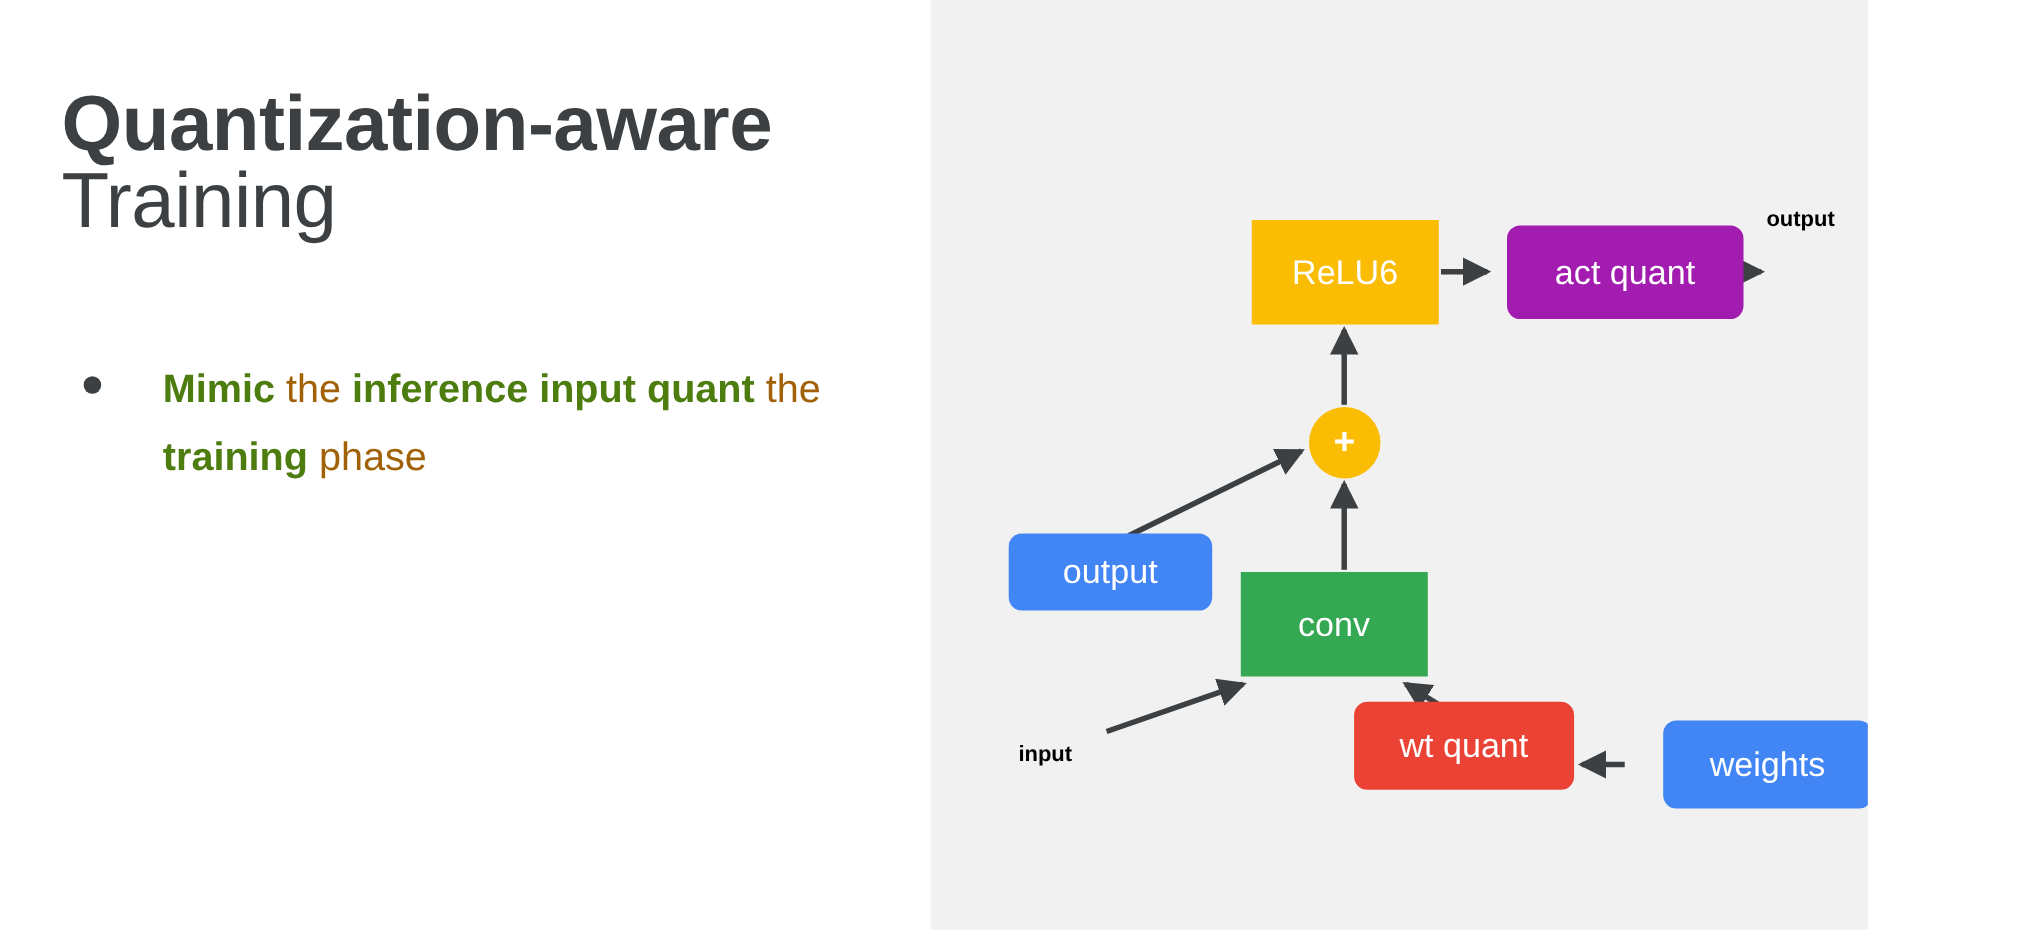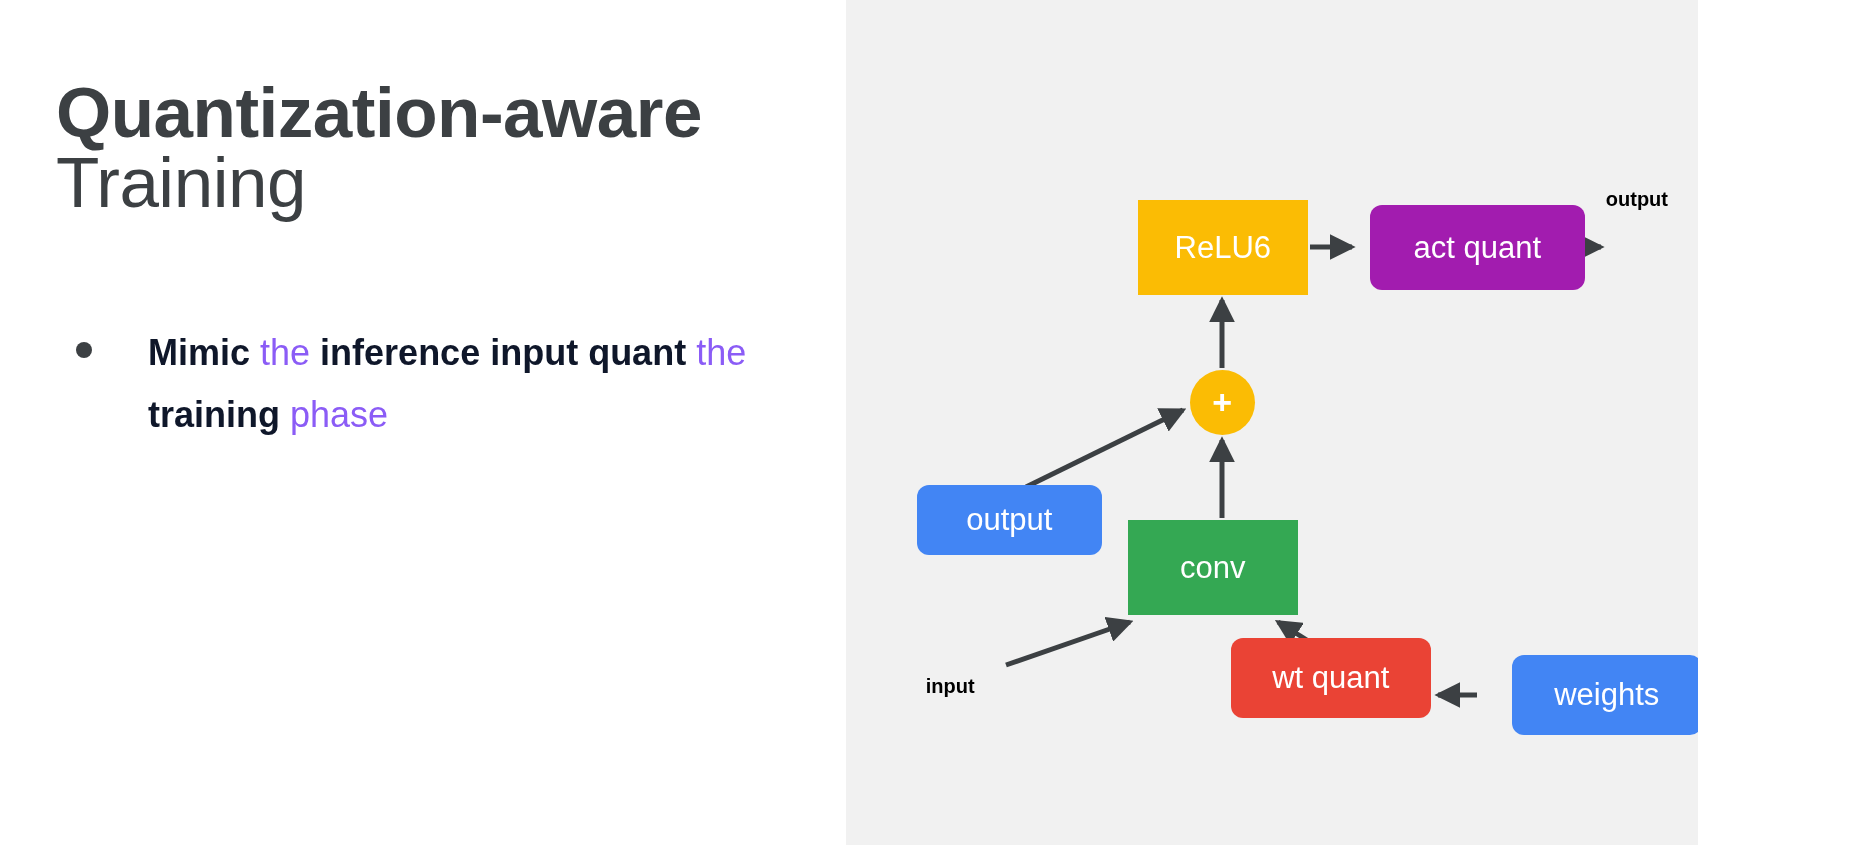--- a/index.html
+++ b/index.html
@@ -67,25 +67,25 @@
     margin-right: 56px;
   }
   .bullet-text {
     flex: 1 1 auto;
     font-size: 36px;
     line-height: 1.72;
     color: #3c4043;
     max-width: 600px;
   }
   .bullet-text .hi {
-    color: #0f172a;
+    color: #4d7c0f;
     font-weight: 700;
   }
   .bullet-text .nm {
-    color: #8b5cf6;
+    color: #a16207;
     font-weight: 400;
   }
 
   
   .right-panel {
     position: relative;
     width: 931px;
     height: 845px;
     background: #f1f1f1;
     overflow: hidden;

